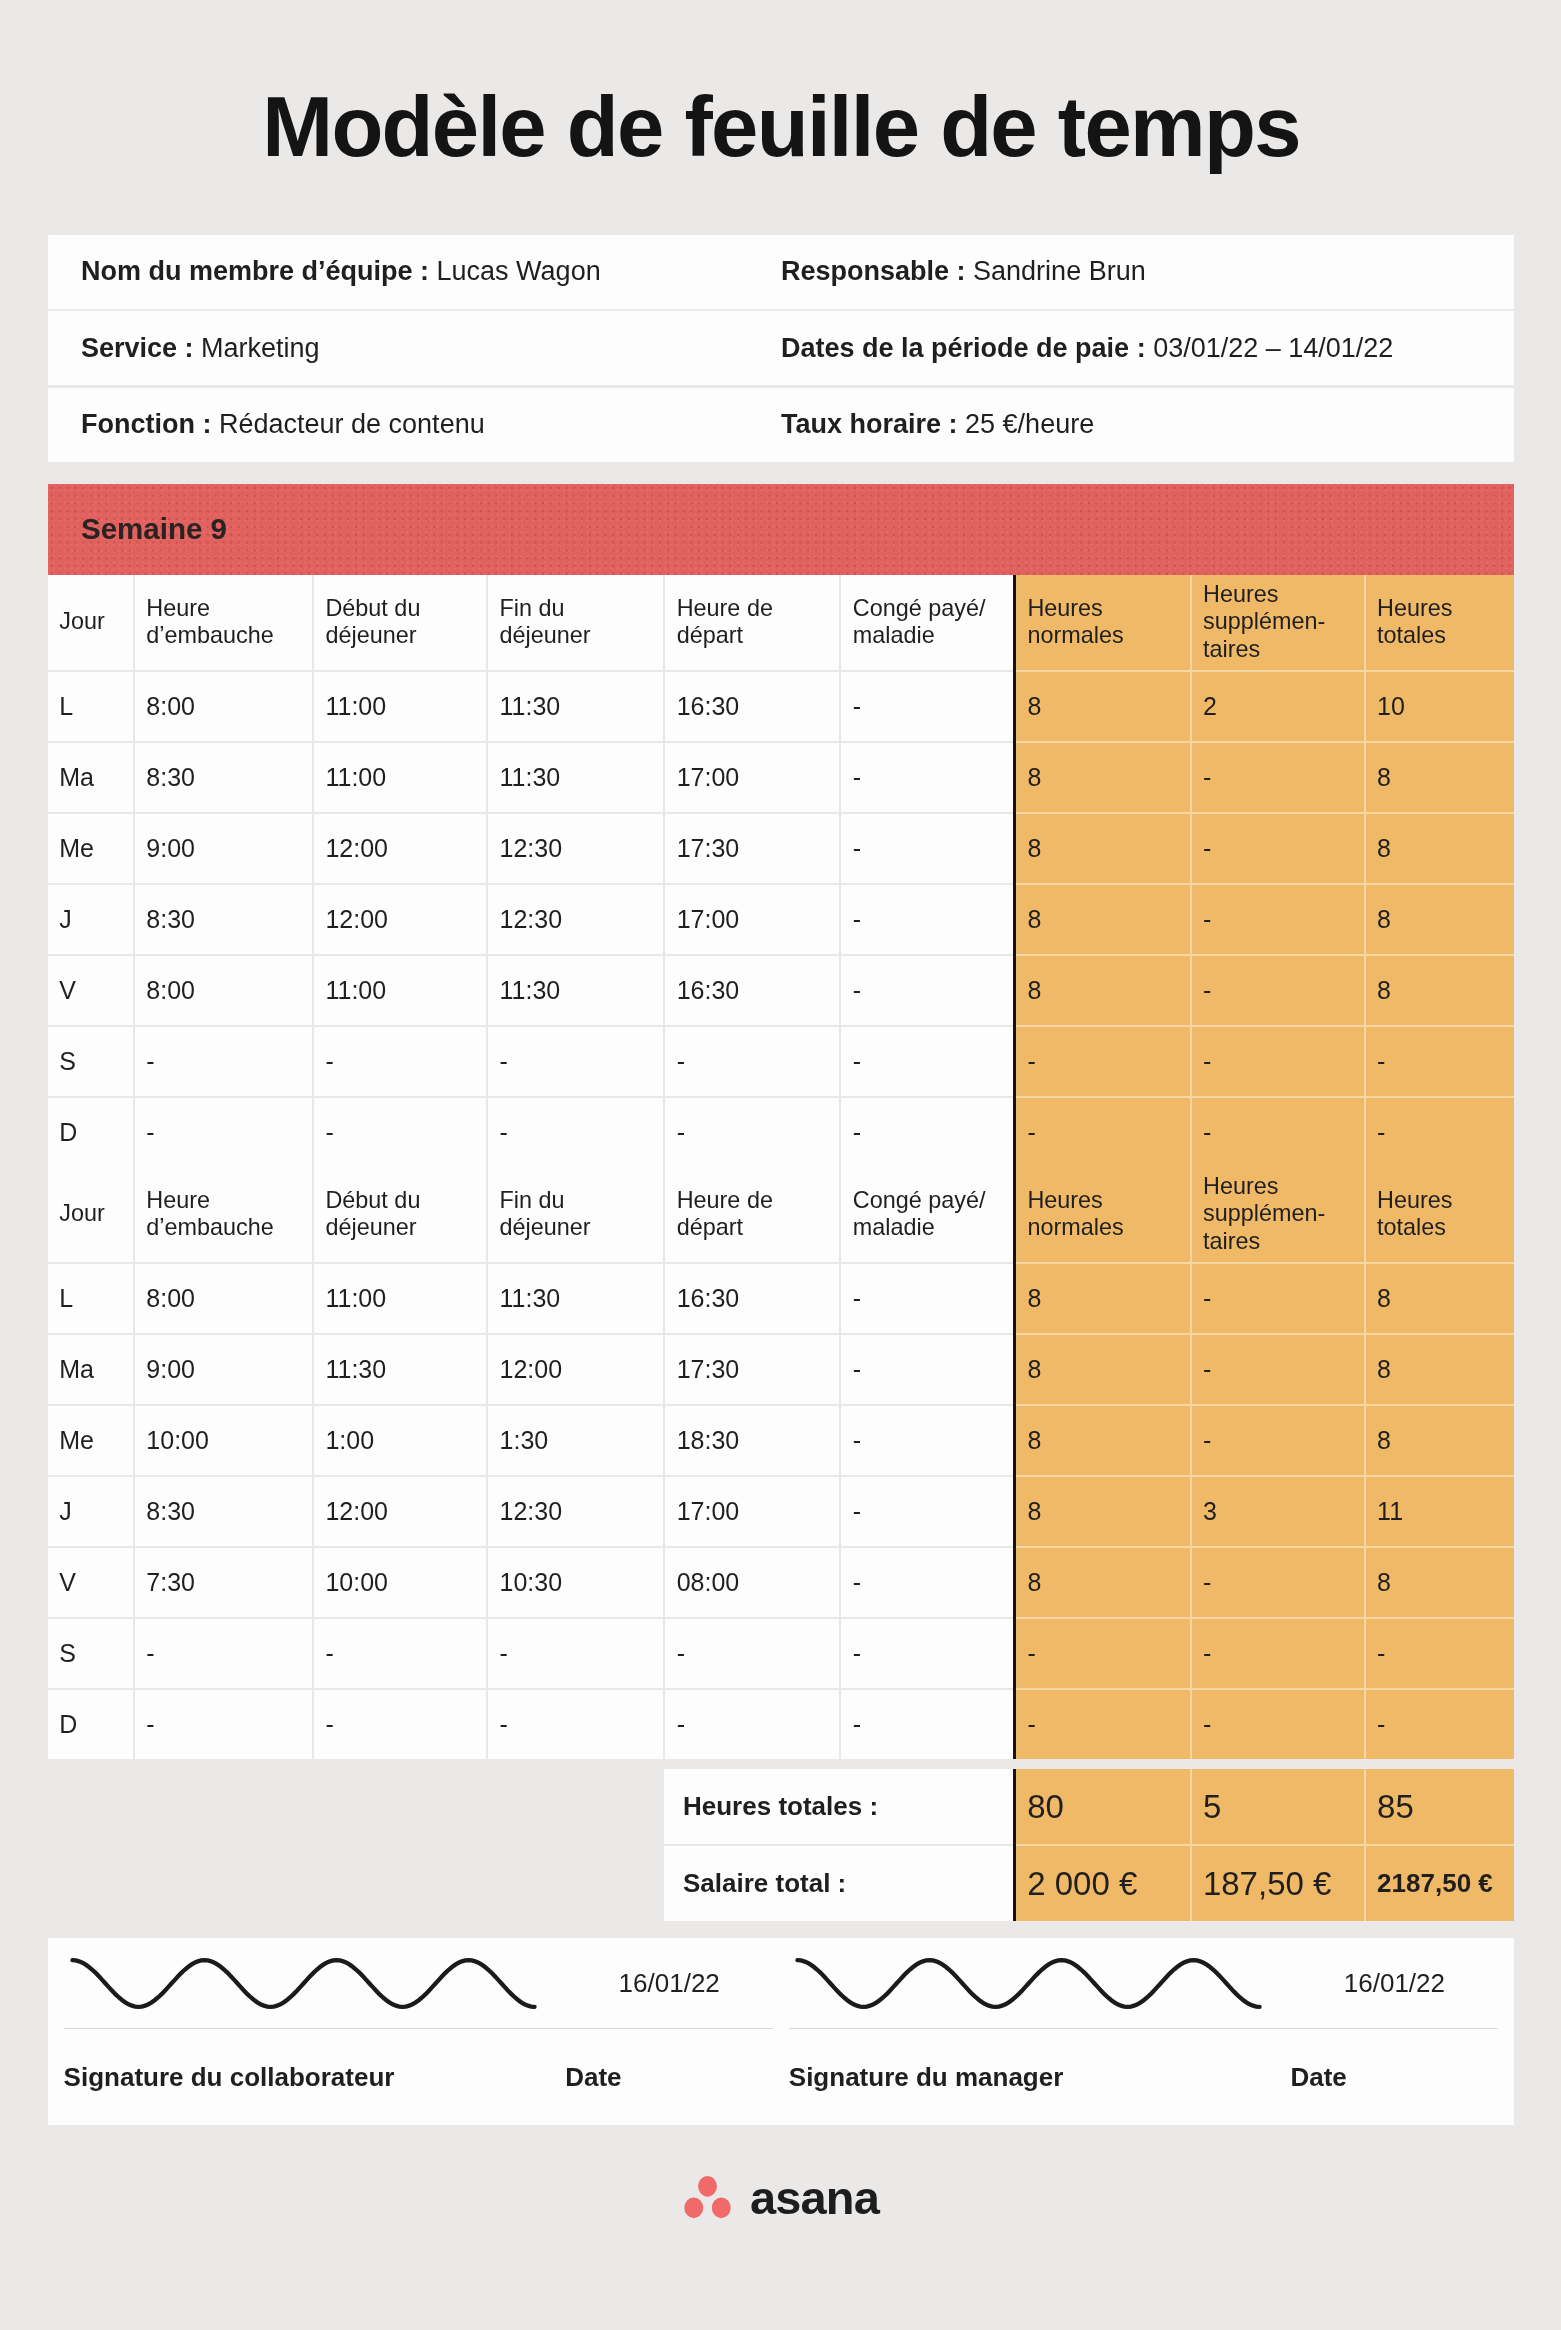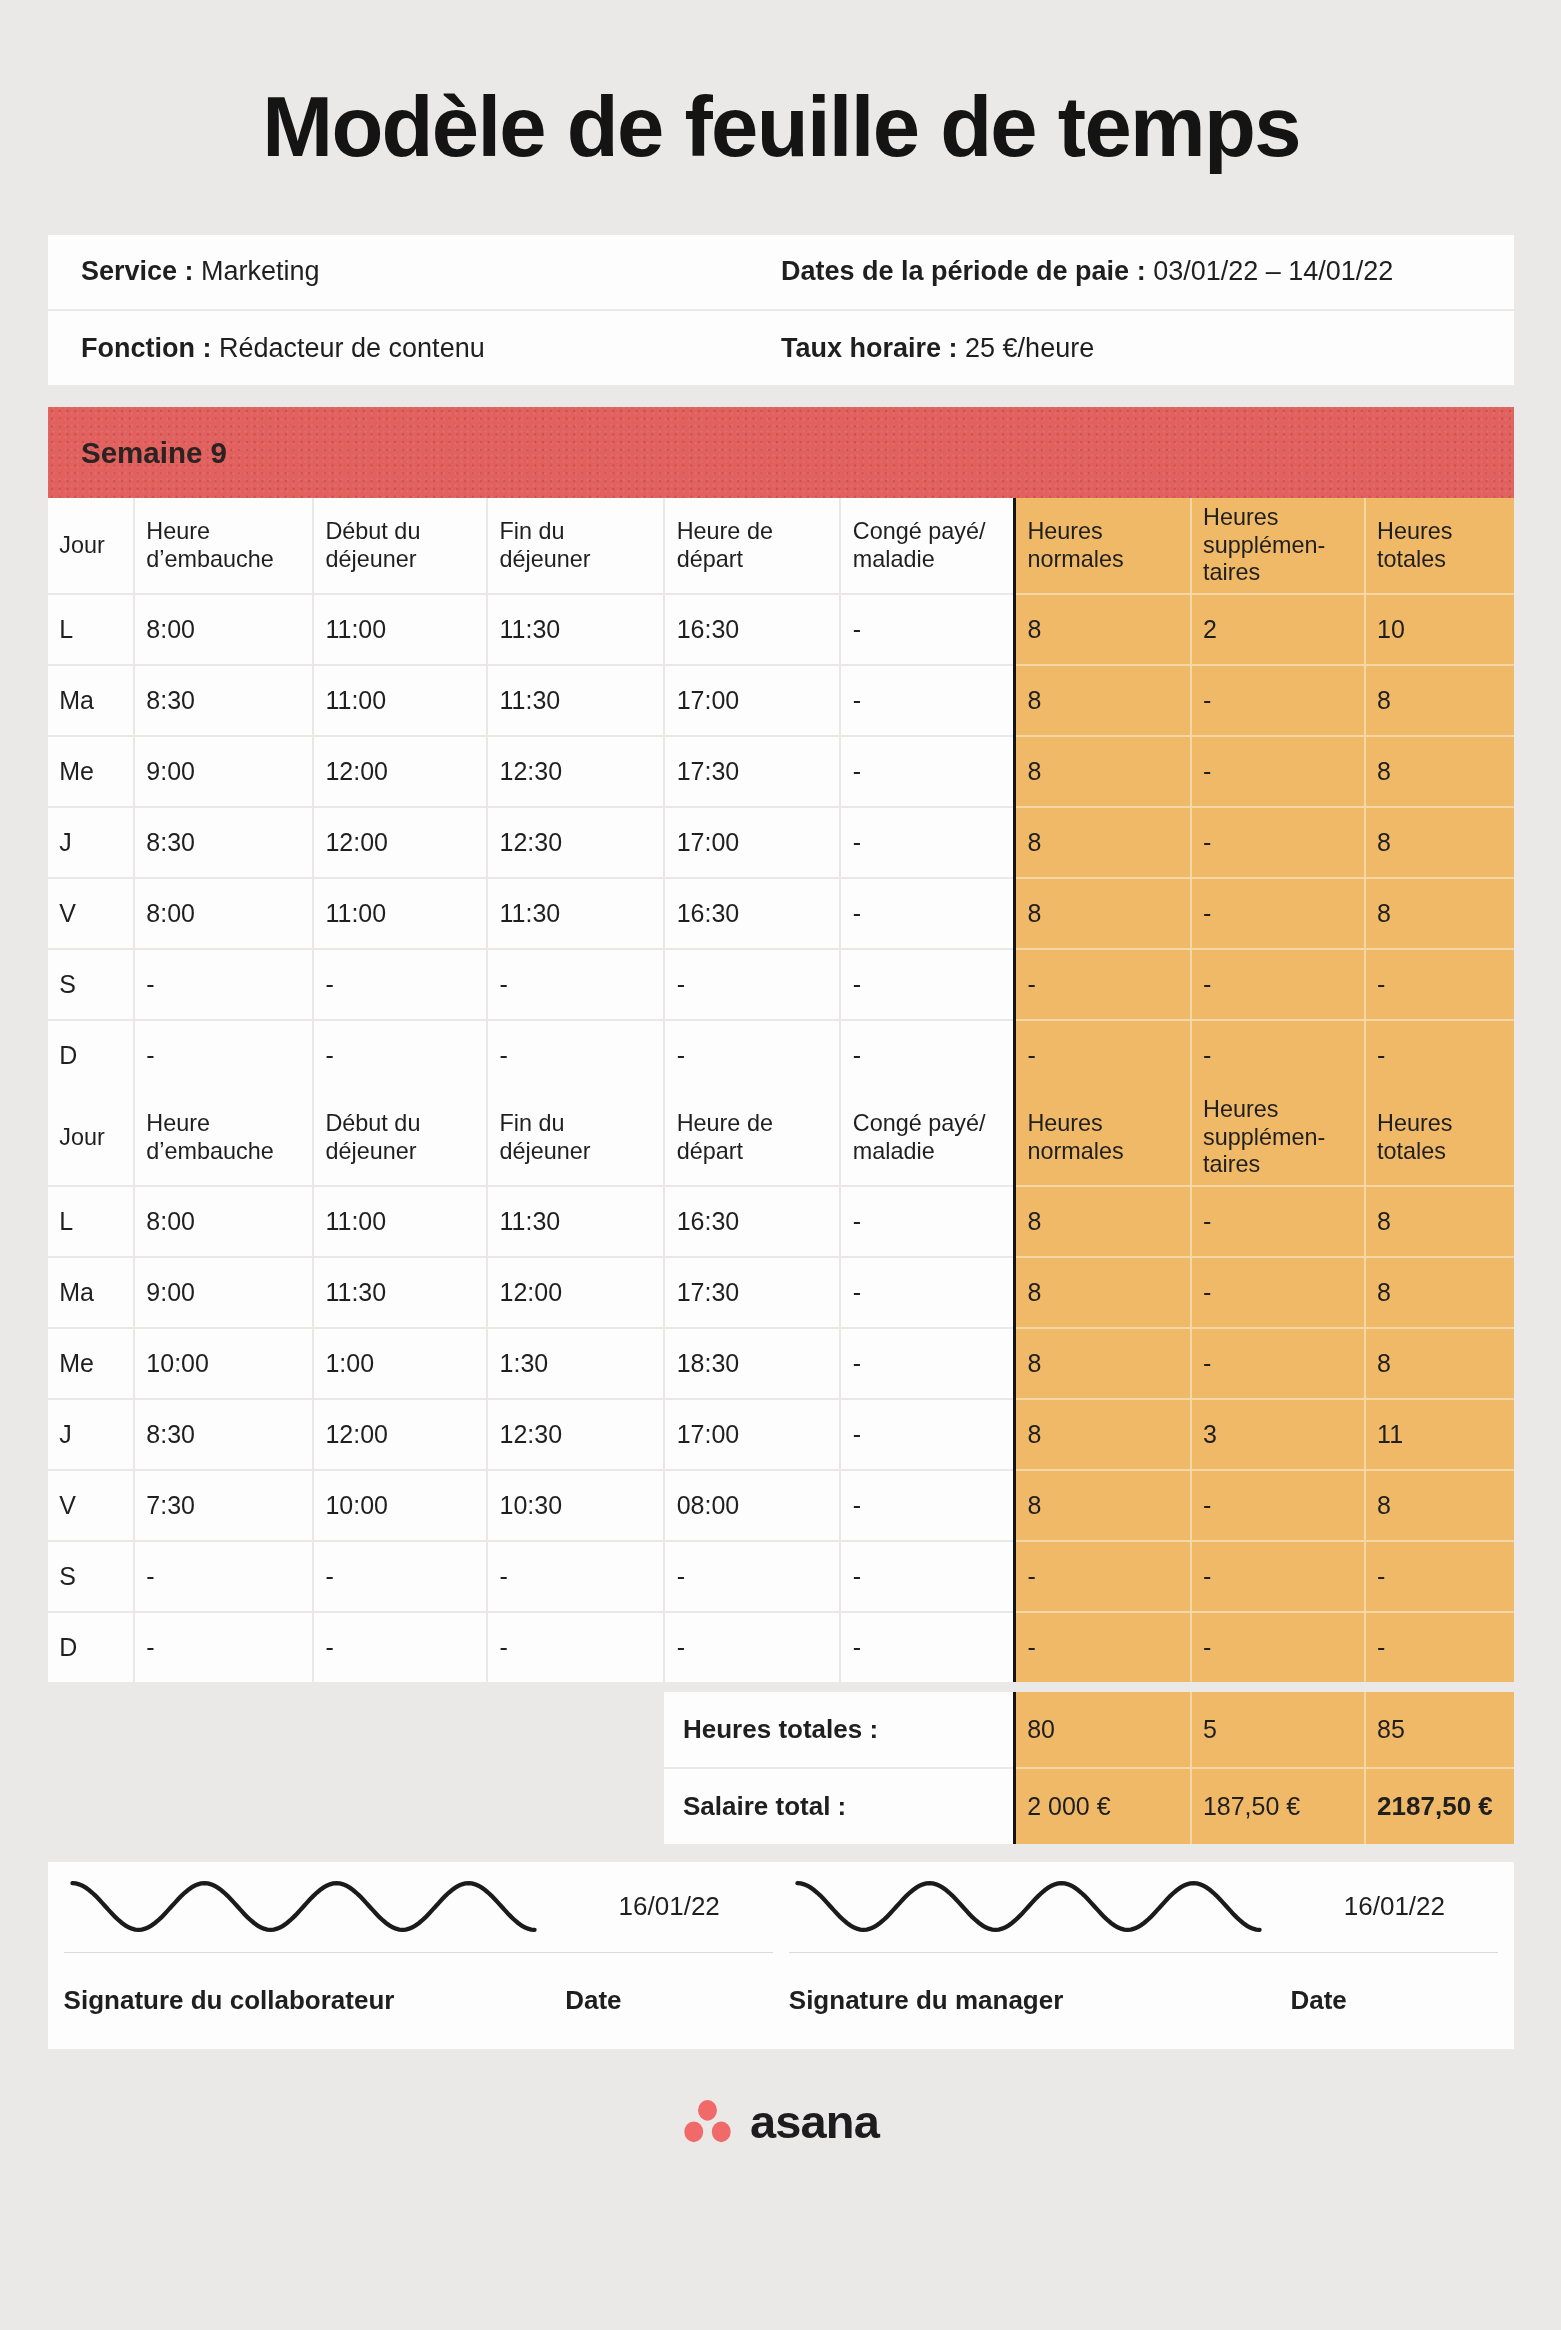--- a/index.html
+++ b/index.html
@@ -67,21 +67,21 @@
   .sheet-table .hl{background:#f0b967;border-right-color:#f5d7a6;}
   .sheet-table td.hl{border-top-color:#f5d7a6;}
   .sheet-table .c8{border-right:none;}
   .sheet-table .div{border-left:3.5px solid #141414;}
 
   
   .totals{border-collapse:collapse;table-layout:fixed;width:850px;margin-left:616px;margin-top:10.4px;}
   .tw0{width:350px;}.tw1{width:176px;}.tw2{width:174px;}.tw3{width:149px;}
   .totals td{height:73px;vertical-align:middle;}
   .totals .t-label{background:#fdfdfd;font-weight:bold;font-size:26px;padding-left:19px;border-top:2.6px solid #eae8e5;}
-  .totals .hl{background:#f0b967;font-size:25px;padding-left:11.3px;border-right:2.6px solid #f5d7a6;border-top:2.6px solid #f5d7a6;}
+  .totals .hl{background:#f0b967;font-size:33px;padding-left:11.3px;border-right:2.6px solid #f5d7a6;border-top:2.6px solid #f5d7a6;}
   .totals tr:first-child td{border-top:none;}
   .totals .div{border-left:3.5px solid #141414;}
   .totals .last{border-right:none;}
   .totals .bold{font-weight:bold;font-size:26px;}
 
   
   .sig-panel{
     margin-top:17.4px;background:#fdfdfd;height:187px;
     display:flex;padding:0 15.6px;box-sizing:border-box;gap:15.6px;
   }
@@ -99,20 +99,30 @@
 </style>
 </head>
 <body>
 
 <div class="page">
   <h1 class="page-title">Modèle de feuille de temps</h1>
 
   <div class="content">
 
     <div class="info-panel">
+      <div class="info-row">
+        <div class="info-cell">
+          <span class="lbl">Nom du membre d’équipe :</span>
+          <span>Lucas Wagon</span>
+        </div>
+        <div class="info-cell right">
+          <span class="lbl">Responsable :</span>
+          <span>Sandrine Brun</span>
+        </div>
+      </div>
       <div class="info-row">
         <div class="info-cell">
           <span class="lbl">Service :</span>
           <span>Marketing</span>
         </div>
         <div class="info-cell right">
           <span class="lbl">Dates de la période de paie :</span>
           <span>03/01/22 – 14/01/22</span>
         </div>
       </div>

